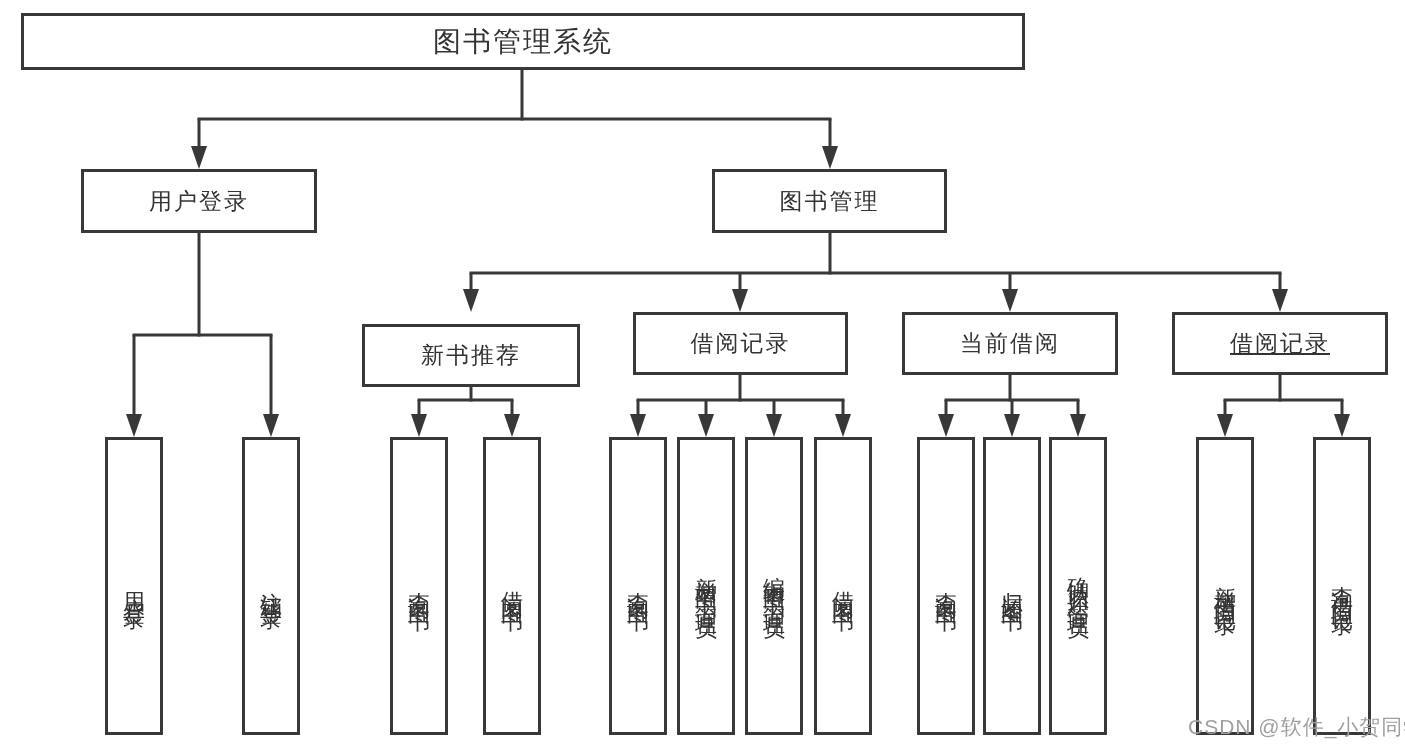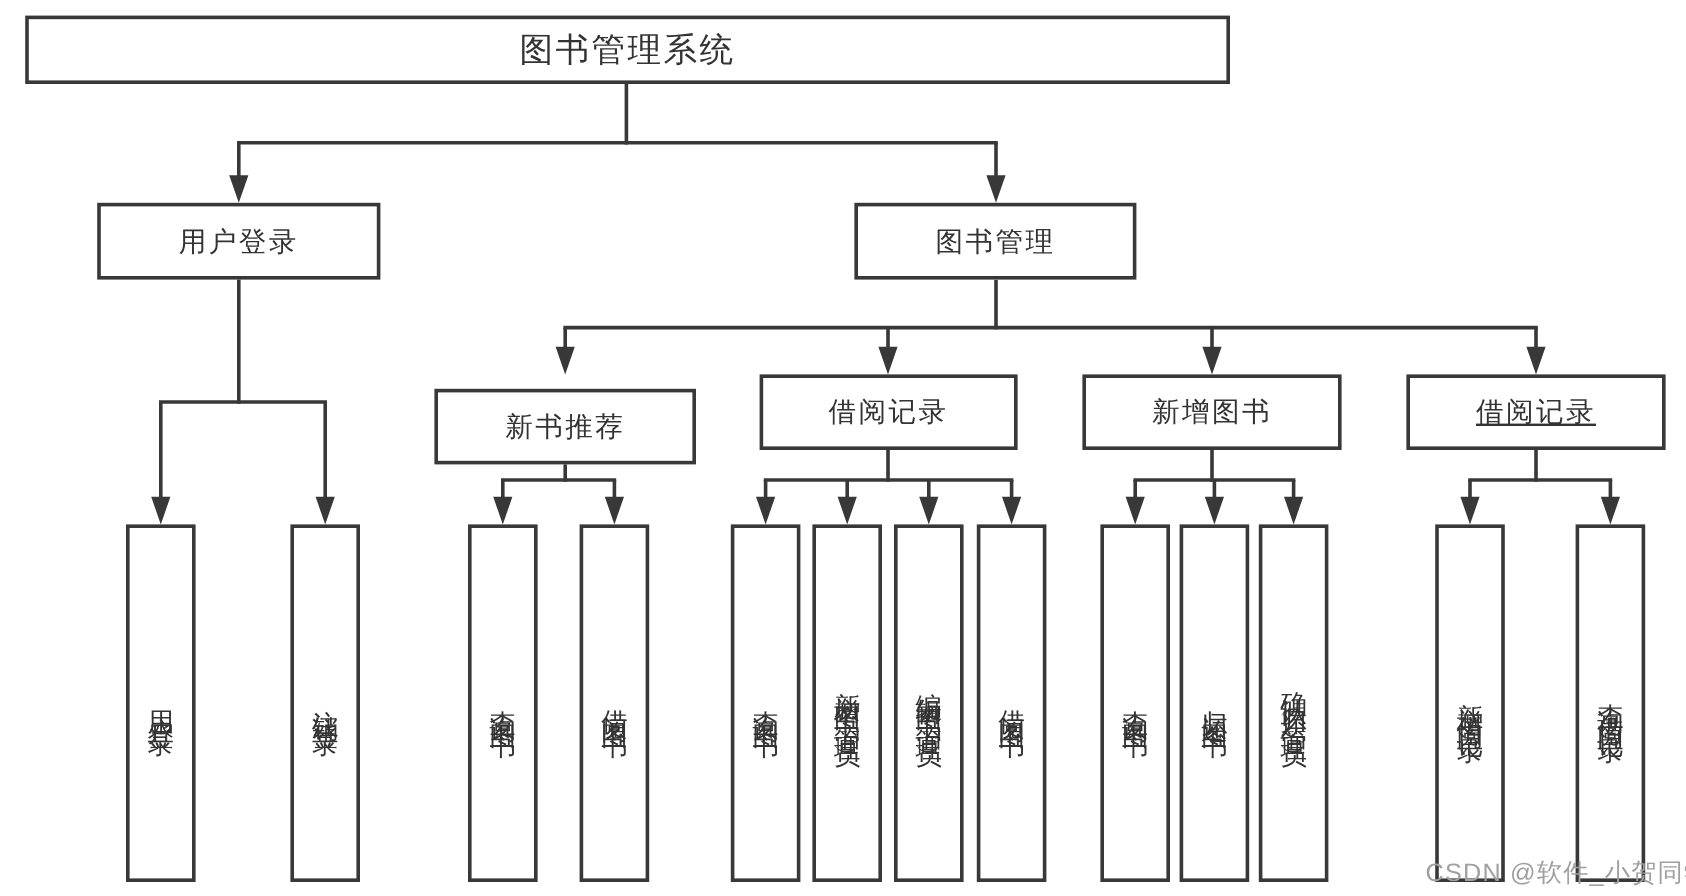--- a/index.html
+++ b/index.html
@@ -140,21 +140,21 @@
     <span>图书管理</span>
   </div>
 
   <div class="hbox" style="left:362px; top:312px; width:218px; height:63px;margin-top:12px;">
     <span>新书推荐</span>
   </div>
   <div class="hbox" style="left:633px; top:312px; width:215px; height:63px;">
     <span>借阅记录</span>
   </div>
   <div class="hbox" style="left:902px; top:312px; width:216px; height:63px;">
-    <span>新增图书</span>
+    <span>当前借阅</span>
   </div>
   <div class="hbox" style="left:1172px; top:312px; width:216px; height:63px;text-decoration:underline;">
     <span>借阅记录</span>
   </div>
 
   <div class="leaf" style="left:105px;">
     <span class="vtext">用户登录</span>
   </div>
   <div class="leaf" style="left:242px;">
     <span class="vtext">注销登录</span>

